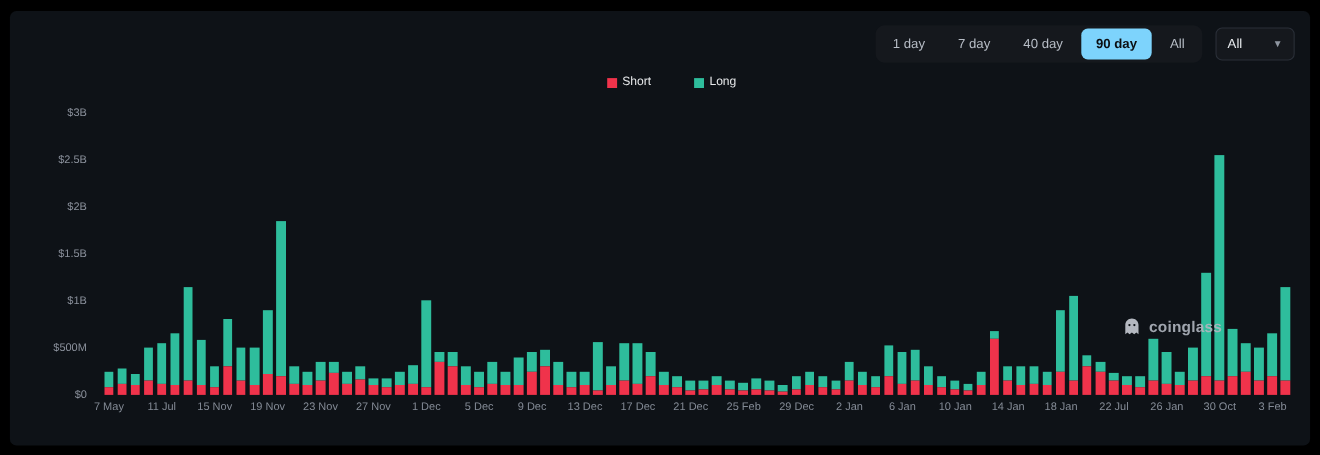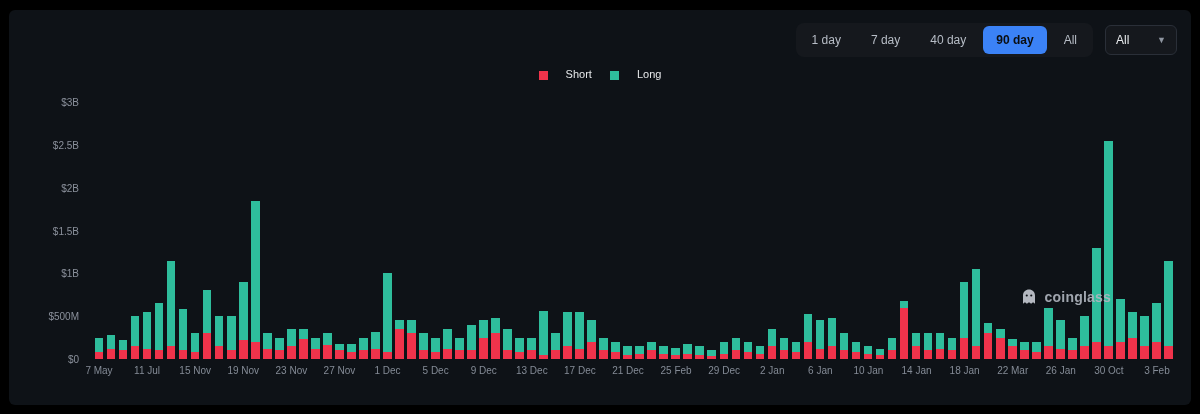--- a/index.html
+++ b/index.html
@@ -9,30 +9,30 @@
            background:#0e1217; border-radius:6px; }
 
   
   .page-title { position:absolute; left:30px; top:19px; font-size:17px; font-weight:700;
                 color:#e9ecef; letter-spacing:0.2px; }
   .controls { position:absolute; right:14px; top:13px; display:flex; align-items:center; gap:12px; }
   .range-group { display:flex; align-items:center; gap:4px; background:#15181d;
                  border-radius:8px; padding:3px; }
   .range-btn { border:none; background:transparent; color:#b7bdc6; font-size:12px;
                font-family:inherit; padding:7px 13px; border-radius:6px; cursor:pointer; }
-  .range-btn.active { background:#3b82f6; color:#0b0e11; font-weight:700; }
+  .range-btn.active { background:#7dd3fc; color:#0b0e11; font-weight:700; }
   .dropdown { display:flex; align-items:center; justify-content:space-between; gap:10px;
               min-width:72px; background:#15181d; border:1px solid #2a2f38; border-radius:6px;
               padding:7px 10px; color:#e9ecef; font-size:12px; cursor:pointer; }
   .caret { color:#8f96a1; font-size:9px; }
 
   
   .legend { position:absolute; left:0; right:0; top:58px; display:flex; gap:18px;
             justify-content:center; align-items:center; }
-  .legend-item { display:flex; align-items:flex-end; gap:18px; cursor:pointer; }
+  .legend-item { display:flex; align-items:flex-end; gap:5px; cursor:pointer;margin-left:21px; }
   .legend-swatch { width:9px; height:9px; display:inline-block; }
   .legend-label { color:#e6e8ea; font-size:11px; }
 
   
   .chart { position:absolute; left:28px; right:16px; top:92px; bottom:46px; }
   .y-axis { position:absolute; left:0; top:0; bottom:0; width:48px; }
   .y-tick { position:absolute; right:6px; color:#8b919c; font-size:10px; text-align:left; }
   .plot-area { position:absolute; left:56px; right:0; top:0; bottom:0;
                display:flex; align-items:flex-end; }
   .slot { flex:1 1 0; height:100%; display:flex; align-items:flex-end; justify-content:center; }
@@ -643,21 +643,21 @@
         <div class="x-tick" style="left: 40.5556%;">13 Dec</div>
         <div class="x-tick" style="left: 45%;">17 Dec</div>
         <div class="x-tick" style="left: 49.4444%;">21 Dec</div>
         <div class="x-tick" style="left: 53.8889%;">25 Feb</div>
         <div class="x-tick" style="left: 58.3333%;">29 Dec</div>
         <div class="x-tick" style="left: 62.7778%;">2 Jan</div>
         <div class="x-tick" style="left: 67.2222%;">6 Jan</div>
         <div class="x-tick" style="left: 71.6667%;">10 Jan</div>
         <div class="x-tick" style="left: 76.1111%;">14 Jan</div>
         <div class="x-tick" style="left: 80.5556%;">18 Jan</div>
-        <div class="x-tick" style="left: 85%;">22 Mar</div>
+        <div class="x-tick" style="left: 85%;">22 Jul</div>
         <div class="x-tick" style="left: 89.4444%;">26 Jan</div>
         <div class="x-tick" style="left: 93.8889%;">30 Oct</div>
         <div class="x-tick" style="left: 98.3333%;">3 Feb</div>
       </div>
   </div>
 
   <div class="watermark">
     <span style="display:inline-flex;">
       <svg width="18" height="18" viewBox="0 0 24 24">
         <path fill="#c6cbd3" d="M12 2c-4.5 0-8 3.4-8 8v11l2.6-2 2.6 2 2.8-2 2.8 2 2.6-2 2.6 2V10c0-4.6-3.5-8-8-8z"></path>

